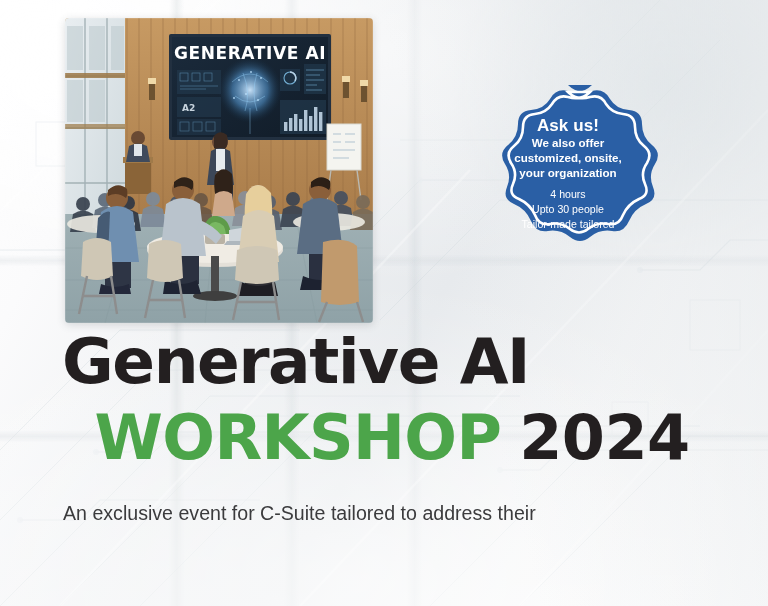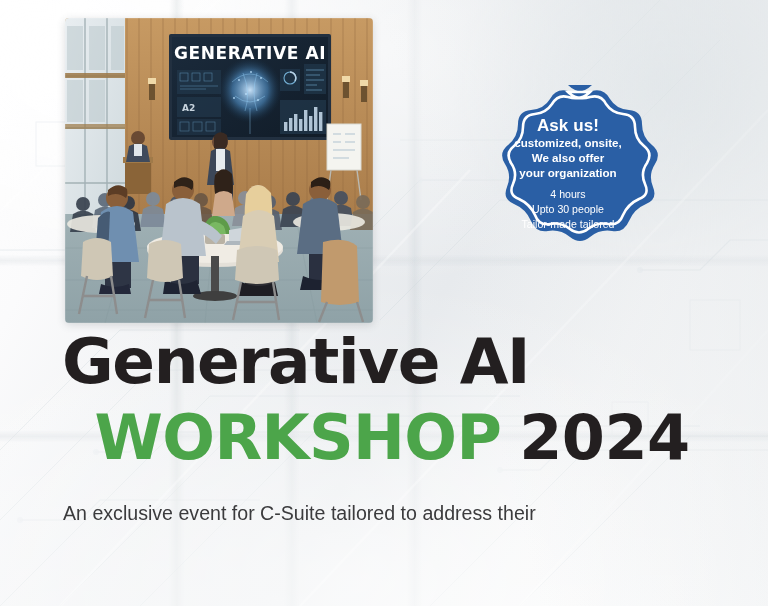--- a/index.html
+++ b/index.html
@@ -489,22 +489,22 @@
           M92 2
           q10 10 24 6 q12 -3 18 8 q6 10 19 11 q13 1 13 14 q0 13 10 21 q10 8 3 19 q-7 11 -2 23 q5 12 -7 17 q-12 5 -17 17 q-5 12 -17 10 q-12 -2 -22 6 q-10 8 -20 0 q-10 -8 -22 -6 q-12 2 -17 -10 q-5 -12 -17 -17 q-12 -5 -7 -17 q5 -12 -2 -23 q-7 -11 3 -19 q10 -8 10 -21 q0 -13 13 -14 q13 -1 19 -11 q6 -11 18 -8 q14 4 24 -6 z"></path>
         <path fill="none" stroke="#ffffff" stroke-width="2.6" d="
           M92 9
           q9 9 22 5 q11 -3 16 7 q6 9 17 10 q12 1 12 13 q0 12 9 19 q9 7 3 17 q-7 10 -2 21 q5 11 -6 15 q-11 5 -16 16 q-4 11 -15 9 q-11 -2 -20 5 q-9 7 -18 0 q-9 -7 -20 -5 q-11 2 -15 -9 q-5 -11 -16 -16 q-11 -4 -6 -15 q5 -11 -2 -21 q-6 -10 3 -17 q9 -7 9 -19 q0 -12 12 -13 q11 -1 17 -10 q6 -10 16 -7 q13 4 22 -5 z"></path>
       </g>
     </svg>
     <div class="badge-text">
       <div class="badge-title">Ask us!</div>
       <div class="badge-body">
+        <div>We also offer</div>
         <div>customized, onsite,</div>
-        <div>We also offer</div>
         <div>your organization</div>
       </div>
       <div class="badge-meta">
         <div>4 hours</div>
         <div>Upto 30 people</div>
         <div>Tailor-made tailored</div>
       </div>
     </div>
   </div>
 

